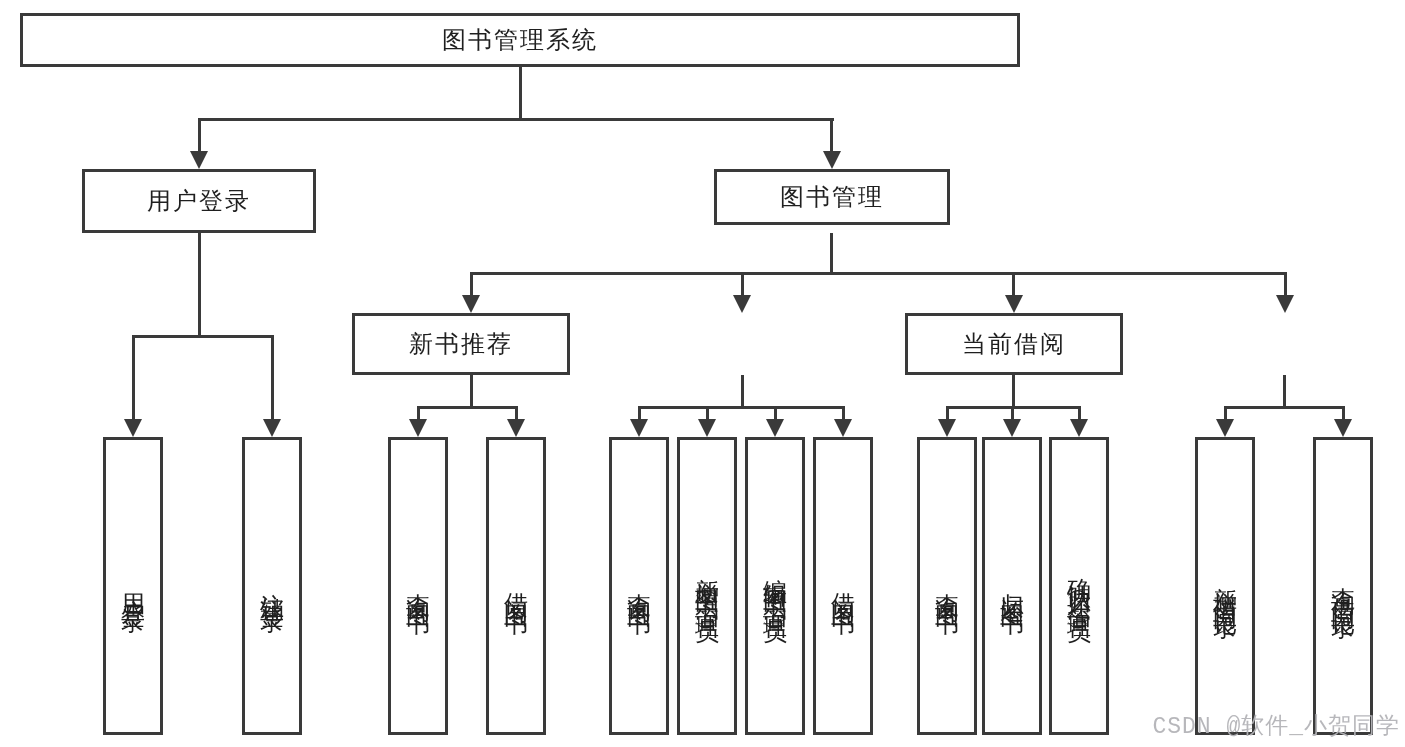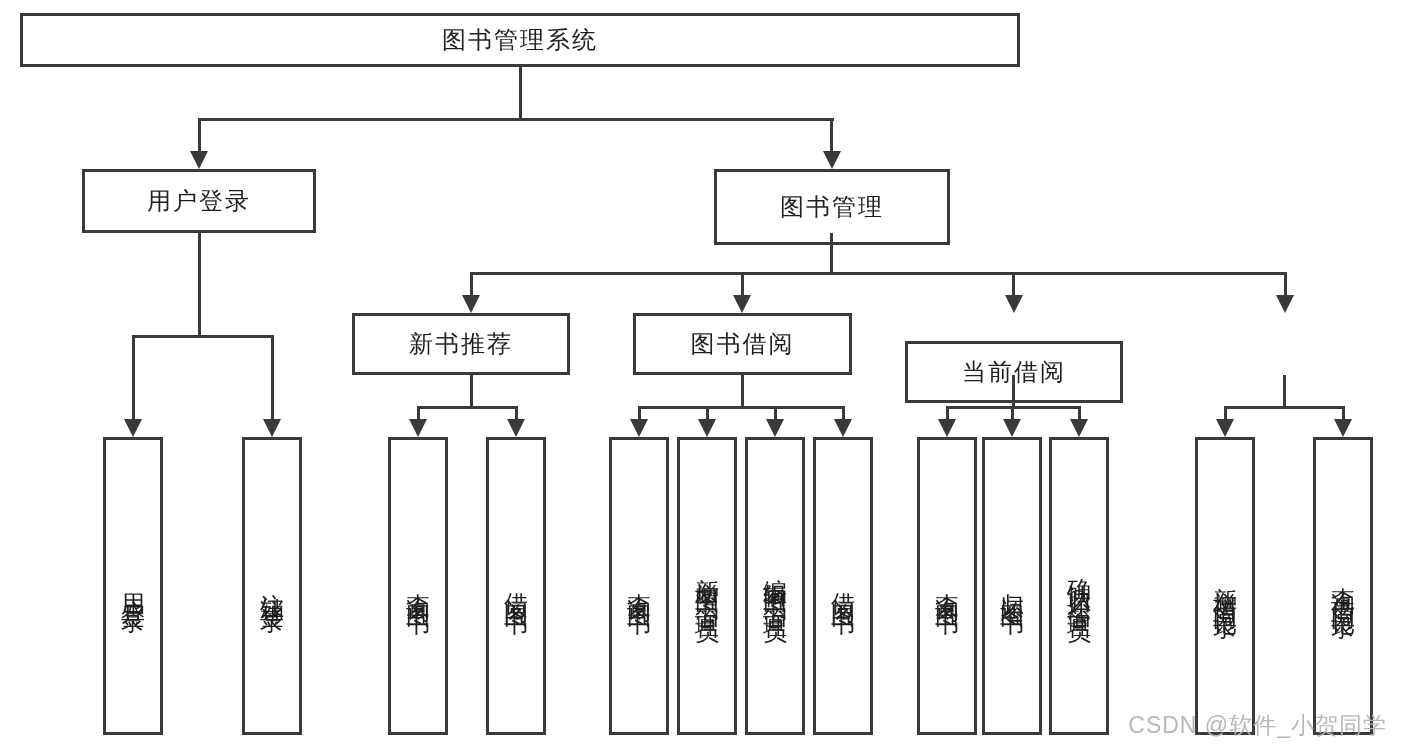--- a/index.html
+++ b/index.html
@@ -44,27 +44,28 @@
   .vl{position:absolute;width:3px;background:var(--line);}
   .ah{
     position:absolute;width:0;height:0;
     border-left:9px solid transparent;
     border-right:9px solid transparent;
     border-top:18px solid var(--line);
   }
   #watermark{
     position:absolute;
     top:710px;
-    right:18px;
+    right:5px;
     font-size:23px;
     letter-spacing:1px;
     color:#b4b4b8;
     opacity:0.95;
     z-index:10;
     white-space:nowrap;
+    font-family:Liberation Mono, monospace;
   }
 </style>
 </head>
 <body>
 
 <div id="canvas">
 
   <div class="box" style="left:20px;top:13px;width:1000px;height:54px;">
     <span class="hlabel">图书管理系统</span>
   </div>
@@ -72,21 +73,21 @@
   <div class="vl" style="left:519px;top:67px;height:54px;"></div>
   <div class="hl" style="left:198px;top:118px;width:636px;"></div>
   <div class="vl" style="left:198px;top:118px;height:36px;"></div>
   <div class="ah" style="left:190px;top:151px;"></div>
   <div class="vl" style="left:830px;top:118px;height:36px;"></div>
   <div class="ah" style="left:823px;top:151px;"></div>
 
   <div class="box" style="left:82px;top:169px;width:234px;height:64px;">
     <span class="hlabel">用户登录</span>
   </div>
-  <div class="box" style="left:714px;top:169px;width:236px;height:76px;">
+  <div class="box" style="left:714px;top:169px;width:236px;height:56px;">
     <span class="hlabel">图书管理</span>
   </div>
 
   <div class="vl" style="left:198px;top:233px;height:102px;"></div>
   <div class="hl" style="left:132px;top:335px;width:142px;"></div>
   <div class="vl" style="left:132px;top:335px;height:86px;"></div>
   <div class="ah" style="left:124px;top:419px;"></div>
   <div class="vl" style="left:271px;top:335px;height:86px;"></div>
   <div class="ah" style="left:263px;top:419px;"></div>
 
@@ -97,24 +98,21 @@
   <div class="vl" style="left:741px;top:272px;height:24px;"></div>
   <div class="ah" style="left:733px;top:295px;"></div>
   <div class="vl" style="left:1012px;top:272px;height:24px;"></div>
   <div class="ah" style="left:1005px;top:295px;"></div>
   <div class="vl" style="left:1284px;top:272px;height:24px;"></div>
   <div class="ah" style="left:1276px;top:295px;"></div>
 
   <div class="box" style="left:352px;top:313px;width:218px;height:62px;">
     <span class="hlabel">新书推荐</span>
   </div>
-  <div class="box" style="left:633px;top:313px;width:219px;height:62px;">
-    <span class="hlabel">图书借阅</span>
-  </div>
-  <div class="box" style="left:905px;top:313px;width:218px;height:62px;margin-top:28px;">
+  <div class="box" style="left:905px;top:313px;width:218px;height:62px;">
     <span class="hlabel">当前借阅</span>
   </div>
 
   <div class="vl" style="left:470px;top:375px;height:34px;"></div>
   <div class="hl" style="left:417px;top:406px;width:101px;"></div>
   <div class="vl" style="left:417px;top:406px;height:15px;"></div>
   <div class="ah" style="left:409px;top:419px;"></div>
   <div class="vl" style="left:515px;top:406px;height:15px;"></div>
   <div class="ah" style="left:507px;top:419px;"></div>
 

